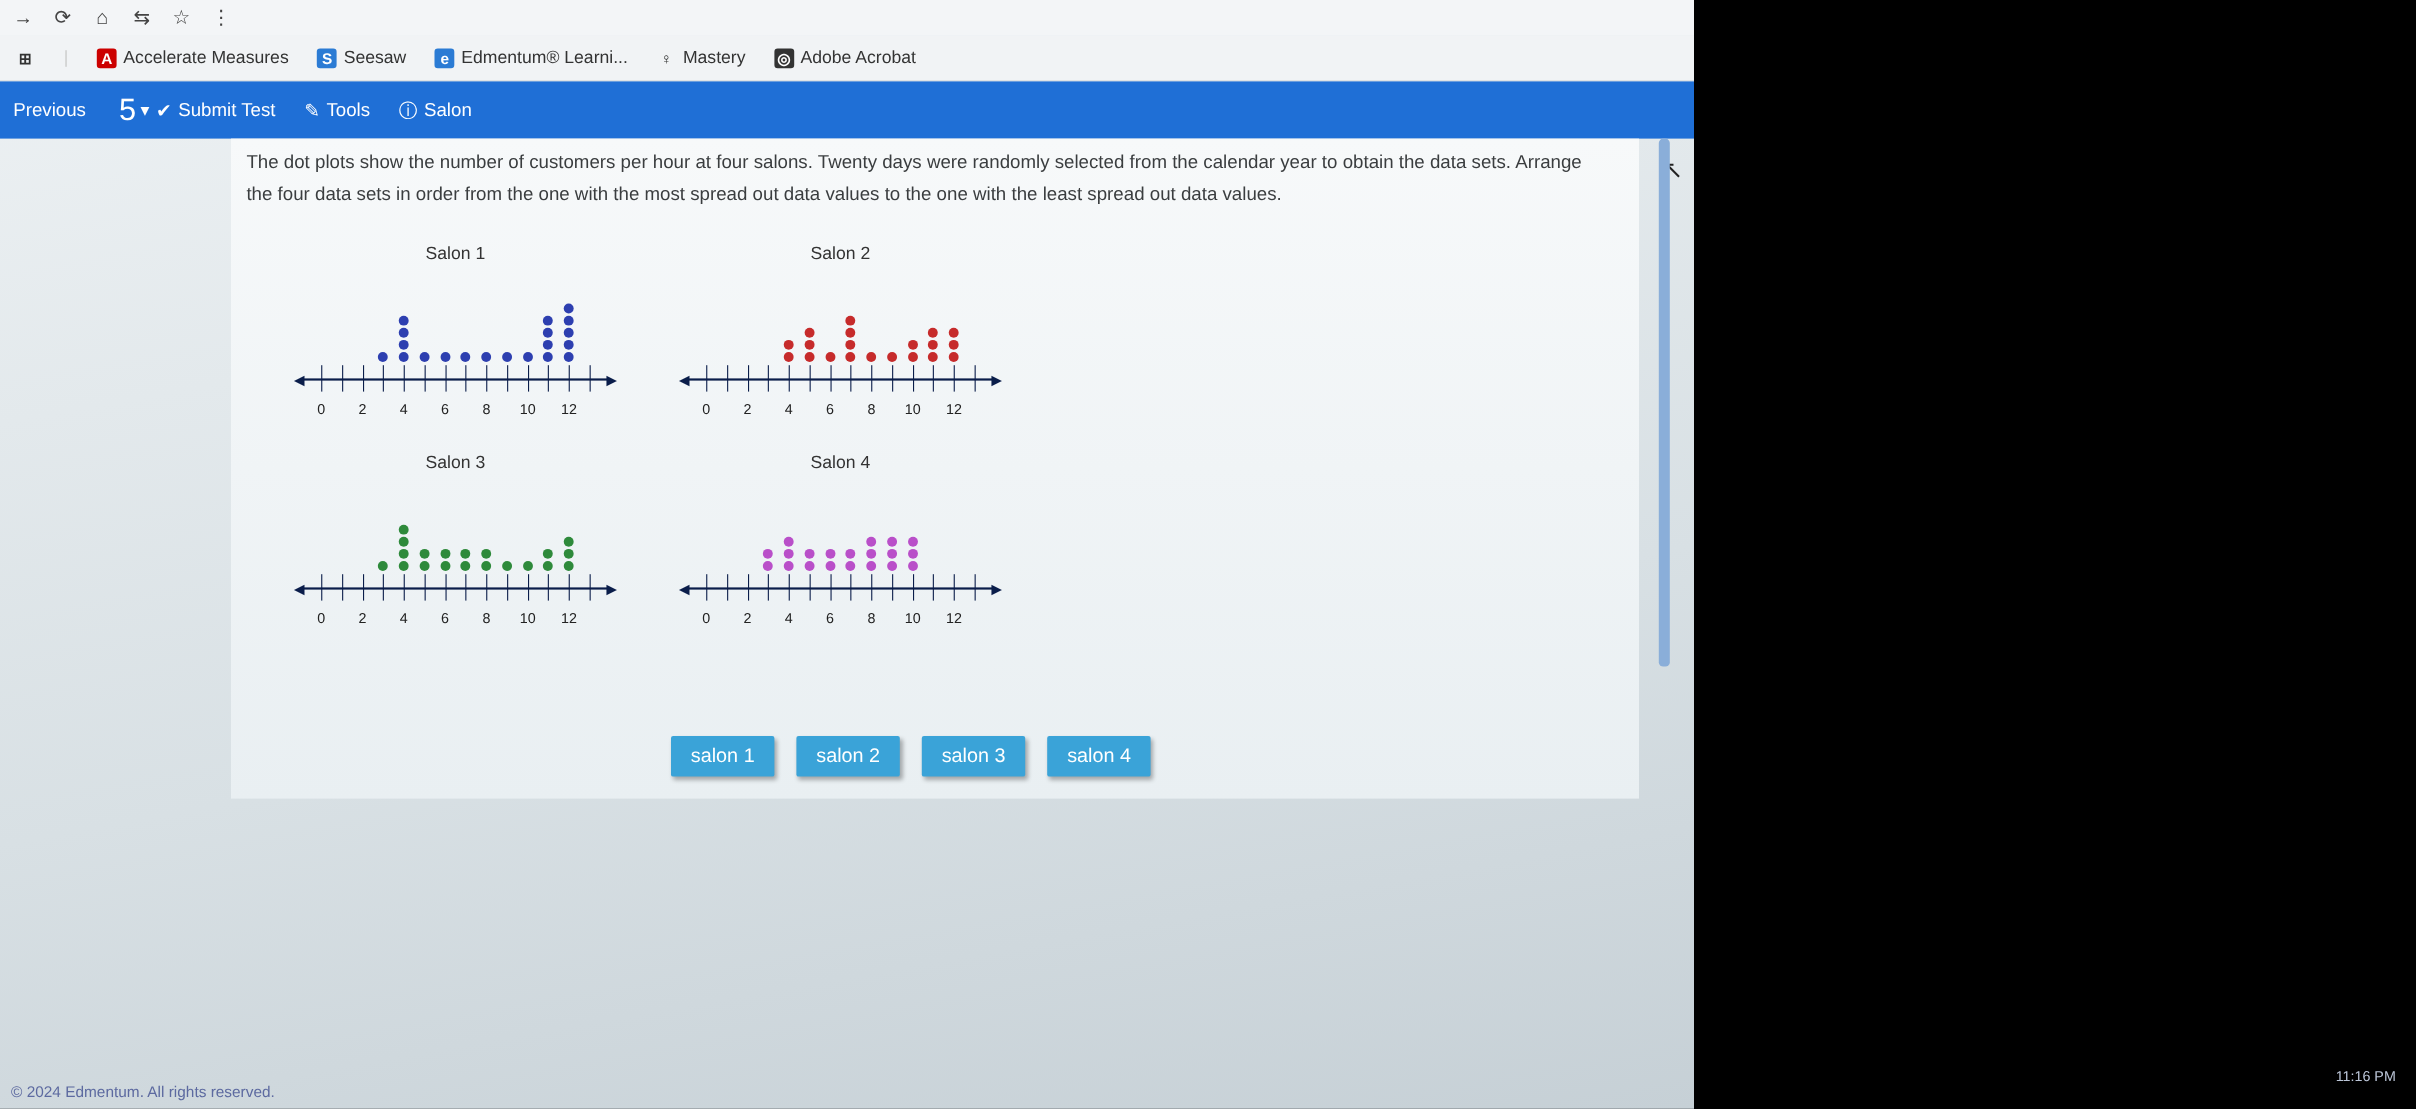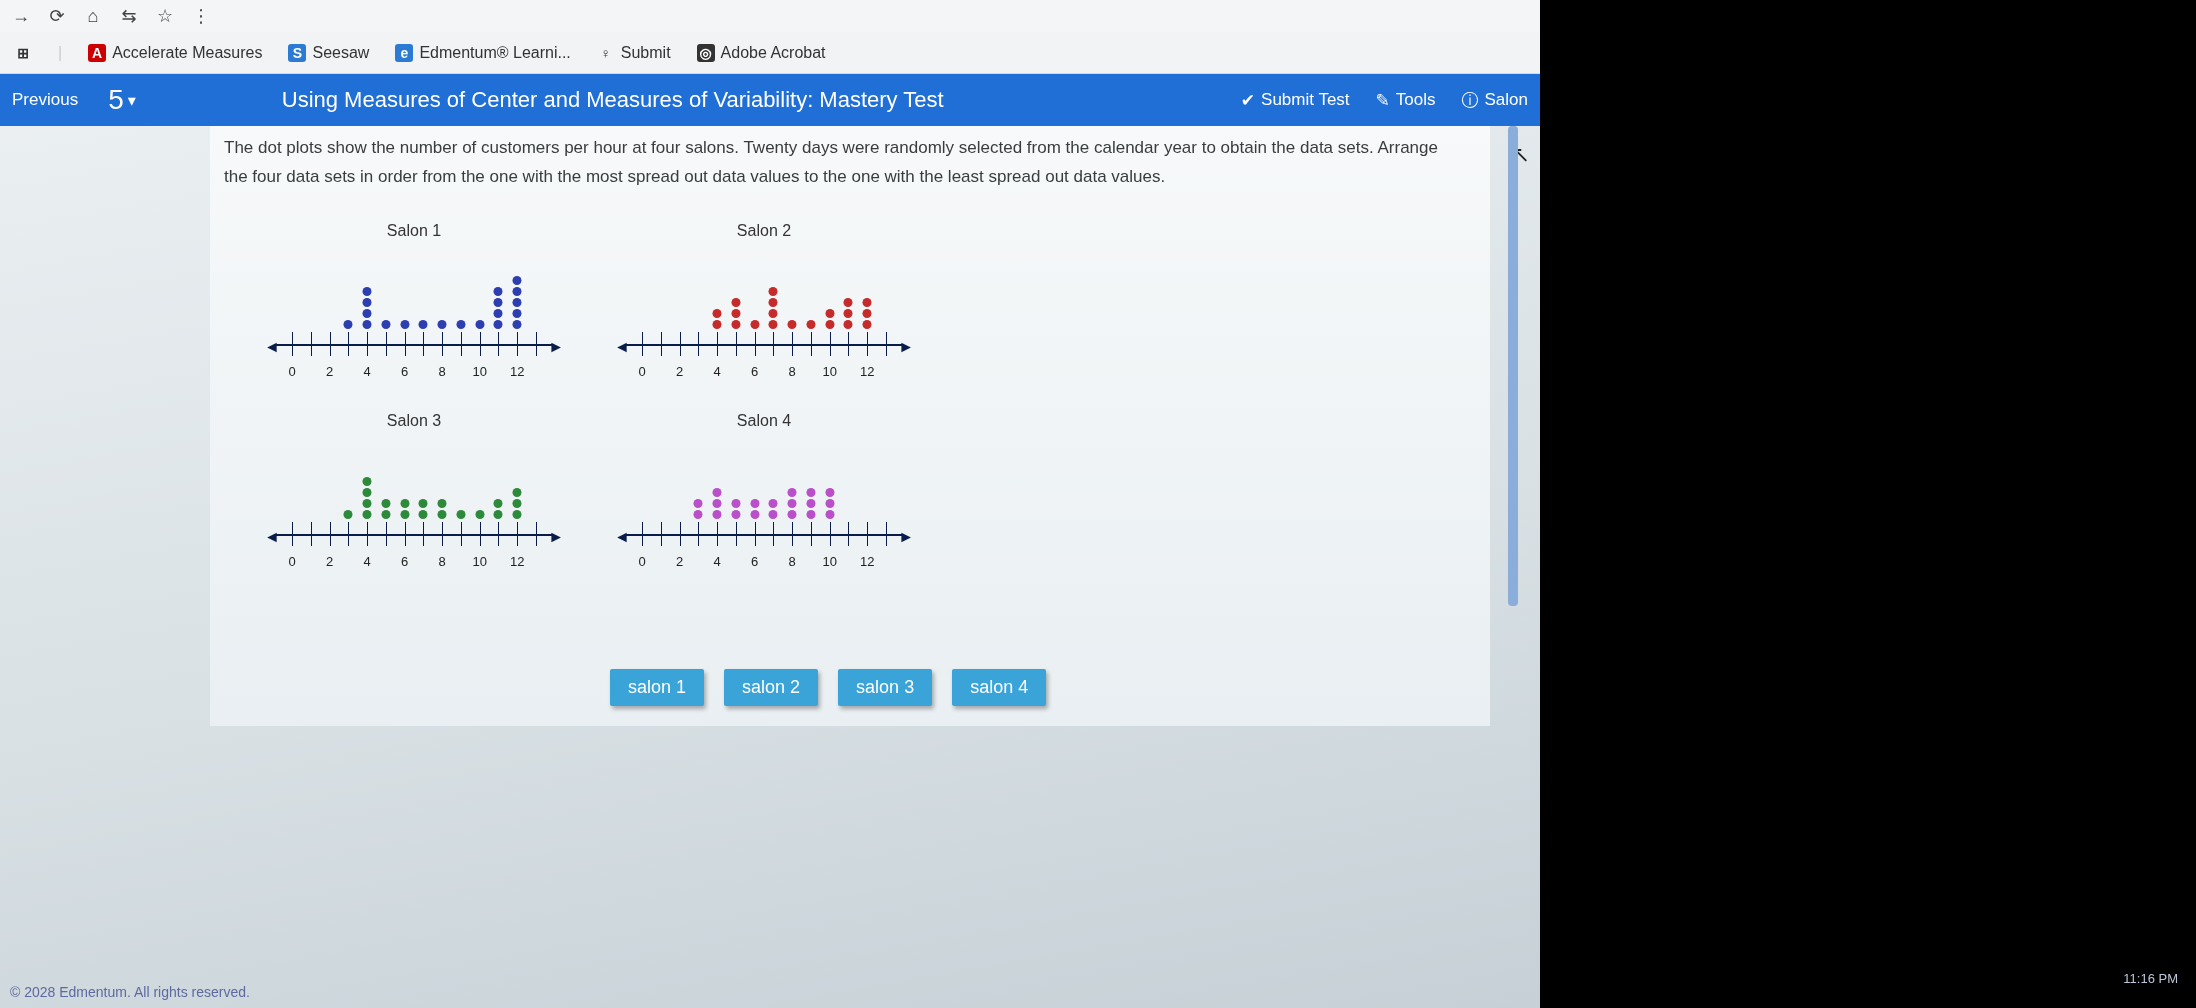--- a/index.html
+++ b/index.html
@@ -122,35 +122,34 @@
     <div class="bm-item">
       <span class="bm-icon" style="background:#2b7bd4;color:#fff;">S</span>
       <span>Seesaw</span>
     </div>
     <div class="bm-item">
       <span class="bm-icon" style="background:#2b7bd4;color:#fff;">e</span>
       <span>Edmentum® Learni...</span>
     </div>
     <div class="bm-item">
       <span class="bm-icon">♀</span>
-      <span>Submit</span>
+      <span>Mastery</span>
     </div>
     <div class="bm-item">
       <span class="bm-icon" style="background:#333;color:#fff;">◎</span>
       <span>Adobe Acrobat</span>
     </div>
   </div>
 
   <div class="top-blue">
     <span class="prev-btn">Previous</span>
     <span class="q-num">
       <span>5</span>
       <span style="font-size:16px;">▾</span>
     </span>
-    <span class="title-center">Using Measures of Center and Measures of Variability: Mastery Test</span>
     <div class="top-right">
       <span class="tr-item">
         <span>✔</span>
         <span>Submit Test</span>
       </span>
       <span class="tr-item">
         <span>✎</span>
         <span>Tools</span>
       </span>
       <span class="tr-item">
@@ -369,15 +368,15 @@
 
       <div class="draggable-row">
         <div class="drag-chip">salon 1</div>
         <div class="drag-chip">salon 2</div>
         <div class="drag-chip">salon 3</div>
         <div class="drag-chip">salon 4</div>
       </div>
     </div>
   </div>
 
-  <div class="footer">© 2028 Edmentum. All rights reserved.</div>
+  <div class="footer">© 2024 Edmentum. All rights reserved.</div>
 </div>
 <div class="clock">11:16 PM</div>
 
 </body></html>

